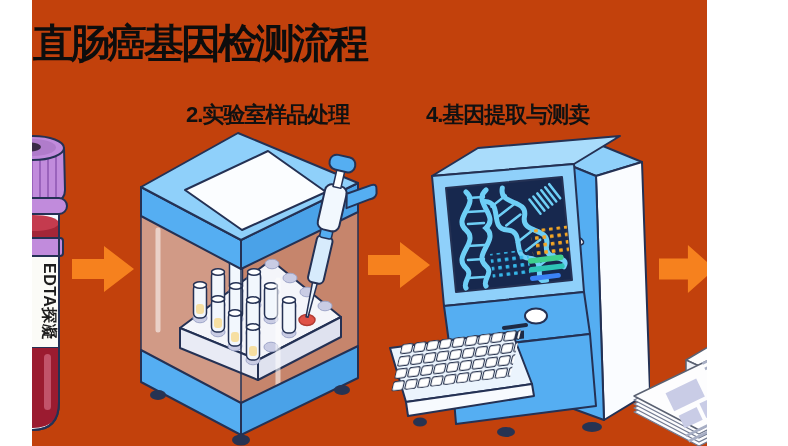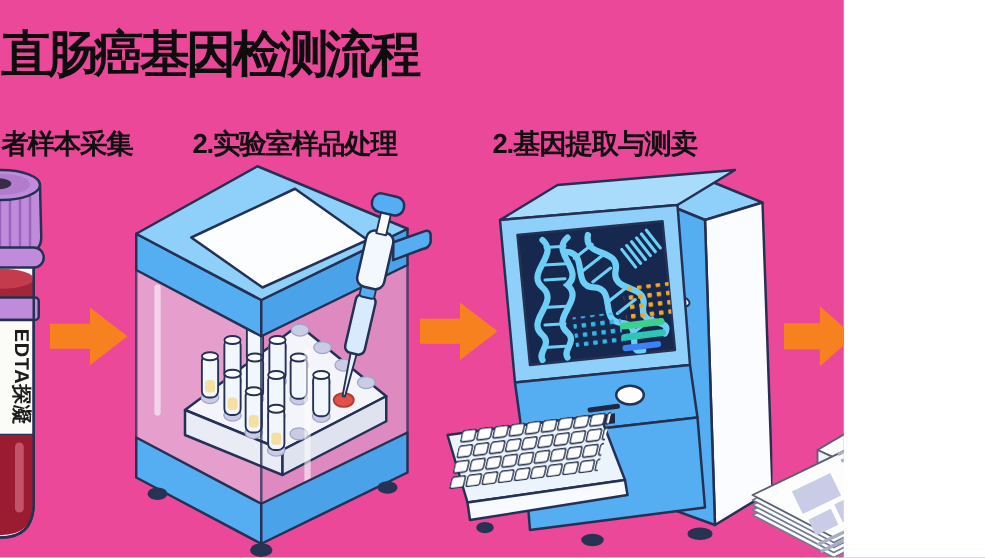--- a/index.html
+++ b/index.html
@@ -6,22 +6,22 @@
     --arrow:#F6811E; --ink:#121212; --outline:#243154;
     --blue:#55AEF2; --blue-light:#8FD0FA; --blue-pale:#DDF0FE;
     --screen-navy:#17284E; --monitor-navy:#262C55;
     --dna-cyan:#6ECFF6; --accent-orange:#F5A623; --accent-green:#3ECF8E;
     --accent-teal:#2EC4B6; --accent-blue:#3B82F6;
     --purple-cap:#C18BDC; --blood-red:#9B1B30;
     --dna-purple:#9AA1DE; --line-red:#F4474E; --line-yellow:#D9E53B;
     --paper-line:#A7AEC4; --paper-block:#C9CCE6;
   }
   html,body{margin:0;padding:0;background:#fff;}
-  .stage{position:relative;width:675px;height:446px;background:#ec4899;overflow:hidden;
-         font-family:"Liberation Sans","DejaVu Sans",sans-serif;color:var(--ink);}
+  .stage{position:relative;width:675px;height:446px;background:#c2410c;overflow:hidden;
+         font-family:"Liberation Sans","DejaVu Sans",sans-serif;color:var(--ink);margin-left:32px;}
   .title{position:absolute;left:1px;top:16px;font-size:40px;font-weight:800;
          letter-spacing:-3px;white-space:nowrap;color:#0d0d0d;}
   .step-label{position:absolute;top:100px;font-size:22px;font-weight:700;
          letter-spacing:-1px;white-space:nowrap;color:#111;}
   .abs{position:absolute;}
   svg{display:block;overflow:hidden;}
   .st{stroke:var(--outline);stroke-width:2;stroke-linejoin:round;stroke-linecap:round;}
   .s15{stroke:var(--outline);stroke-width:1.5;stroke-linejoin:round;stroke-linecap:round;}
   .s12{stroke:#9FA6C9;stroke-width:1;}
   .nf{fill:none;}
@@ -32,23 +32,22 @@
   .sk-cyan{stroke:var(--dna-cyan);fill:none;stroke-linecap:round;}
   .sk-purple{stroke:var(--dna-purple);fill:none;stroke-linecap:round;}
 </style>
 </head>
 <body>
 
 <div class="stage">
 
   <div class="title">直肠癌基因检测流程</div>
 
-  <div class="step-label" style="left:1px;">者样本采集</div>
   <div class="step-label" style="left:154px;">2.实验室样品处理</div>
-  <div class="step-label" style="left:394px;">2.基因提取与测卖</div>
+  <div class="step-label" style="left:394px;">4.基因提取与测卖</div>
 
   <svg class="abs" style="left:0;top:132px" width="62" height="310" viewBox="0 0 62 310">
 
     <path d="M-25,80 L-25,270 Q-25,298 1,298 Q27,298 27,270 L27,80 Z" fill="#F4FAFE" class="st"></path>
 
     <rect x="-25" y="90" width="52" height="18" fill="#A32638"></rect>
     <ellipse cx="1" cy="91" rx="26" ry="8" fill="#C43B4E"></ellipse>
 
     <rect x="-27" y="106" width="58" height="18" rx="3" class="f-cap st"></rect>
 

